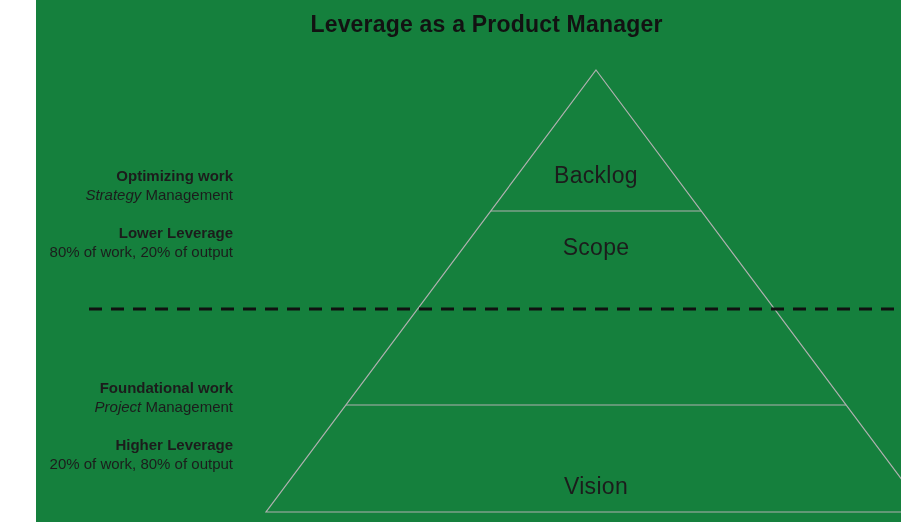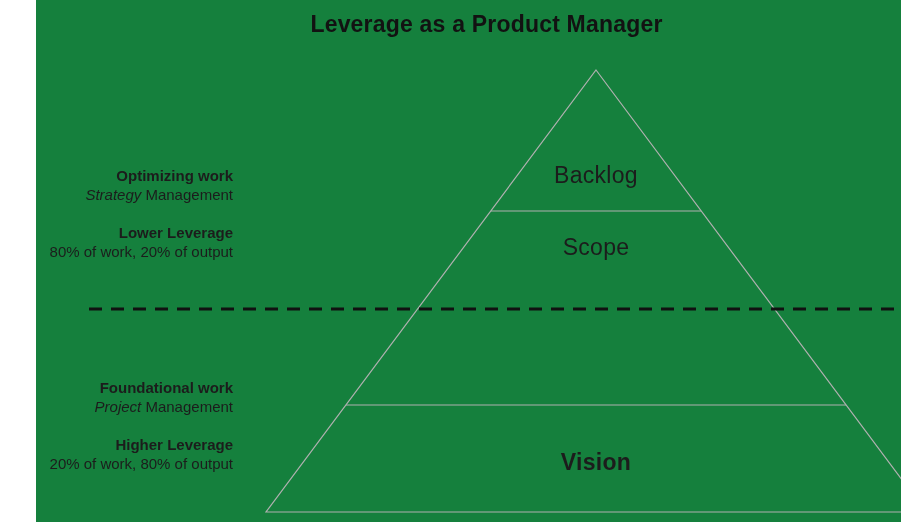--- a/index.html
+++ b/index.html
@@ -39,21 +39,21 @@
     transform: translateX(-50%);
     font-size: 23px;
     font-weight: 400;
     color: #1c1c1c;
     letter-spacing: 0.3px;
     white-space: nowrap;
   }
   .tier-backlog  { top: 162px; }
   .tier-scope    { top: 234px; }
   .tier-strategy { top: 347px; }
-  .tier-vision   { top: 449px; font-weight: bold; }
+  .tier-vision   { top: 473px; }
   .annotation {
     position: absolute;
     right: 704px;
     width: 260px;
     text-align: right;
     font-size: 15px;
     line-height: 19px;
     color: #1c1c1c;
     white-space: nowrap;
   }

